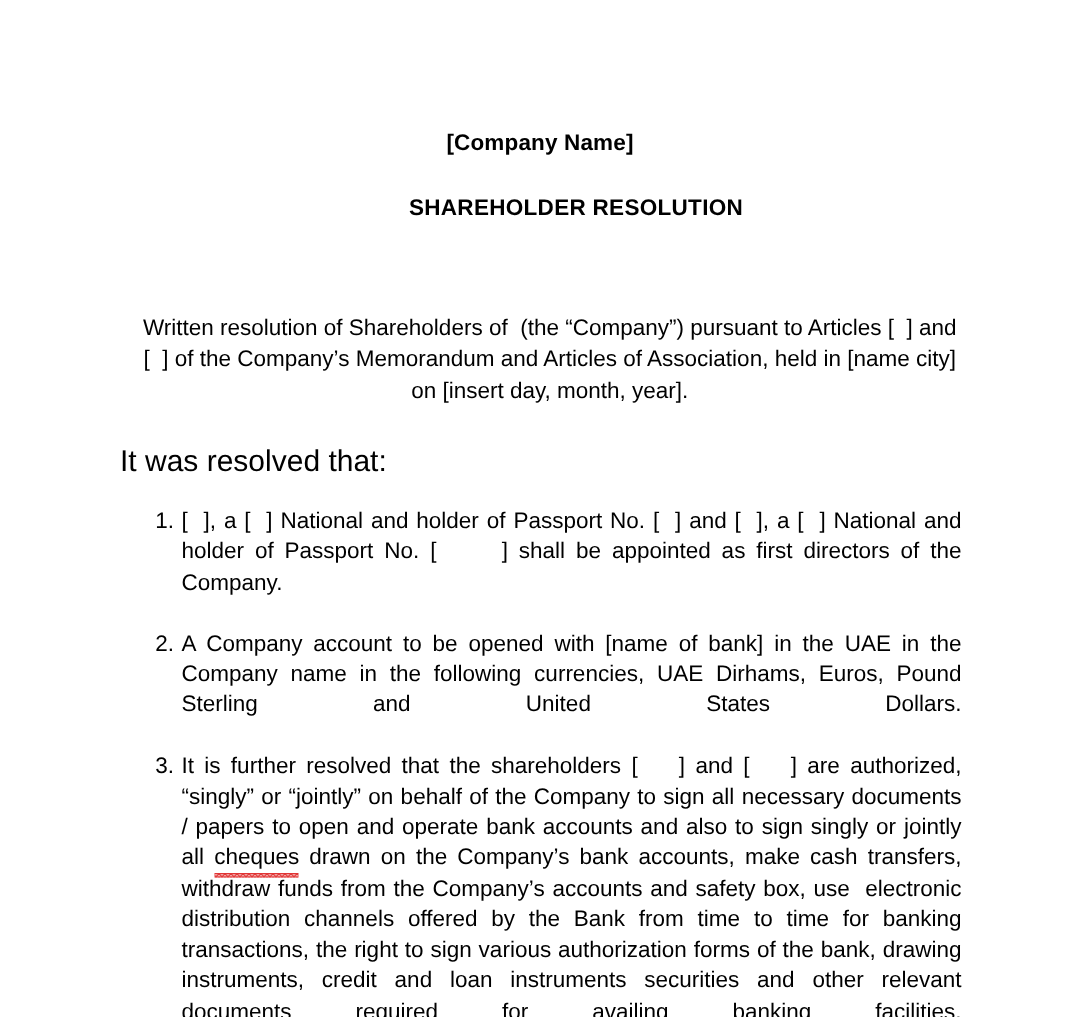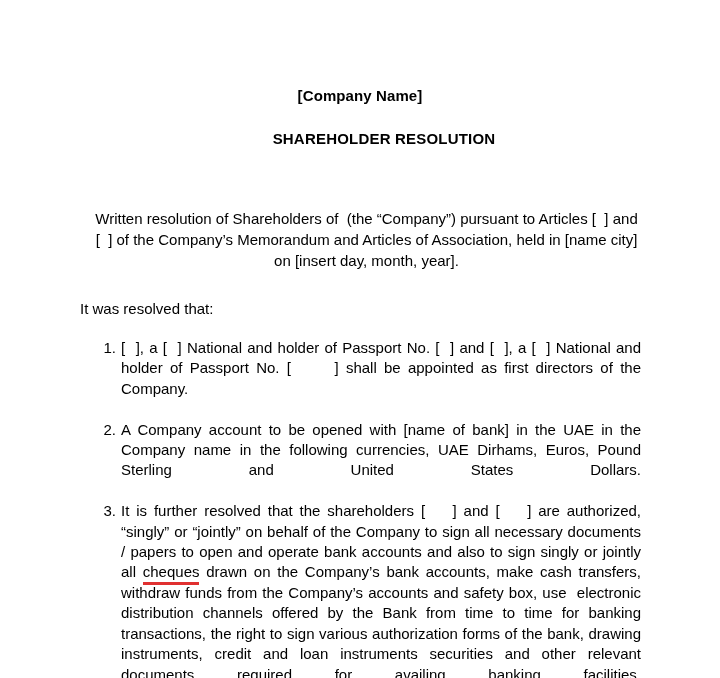--- a/index.html
+++ b/index.html
@@ -54,21 +54,21 @@
     line-height: 21px;
     text-align: center;
     white-space: pre-wrap;
   }
 
   
   .resolved-line {
     position: absolute;
     left: 80px;
     top: 298px;
-    font-size: 15px;
+    font-size: 20px;
     line-height: 21px;
   }
 
   
   .res-list {
     position: absolute;
     left: 80px;
     top: 338px;
     width: 561px;
     margin: 0;

